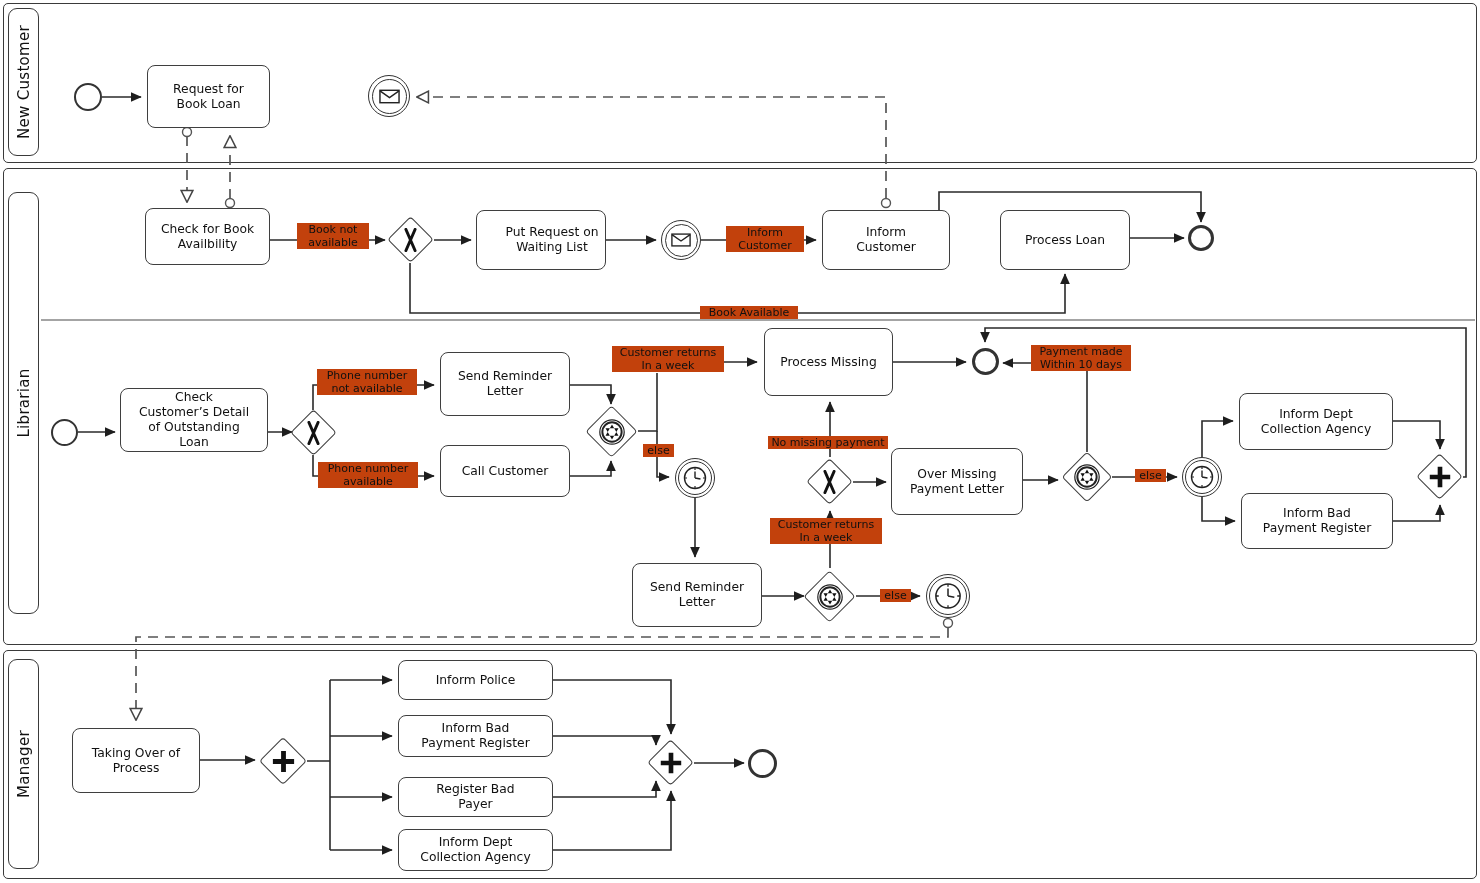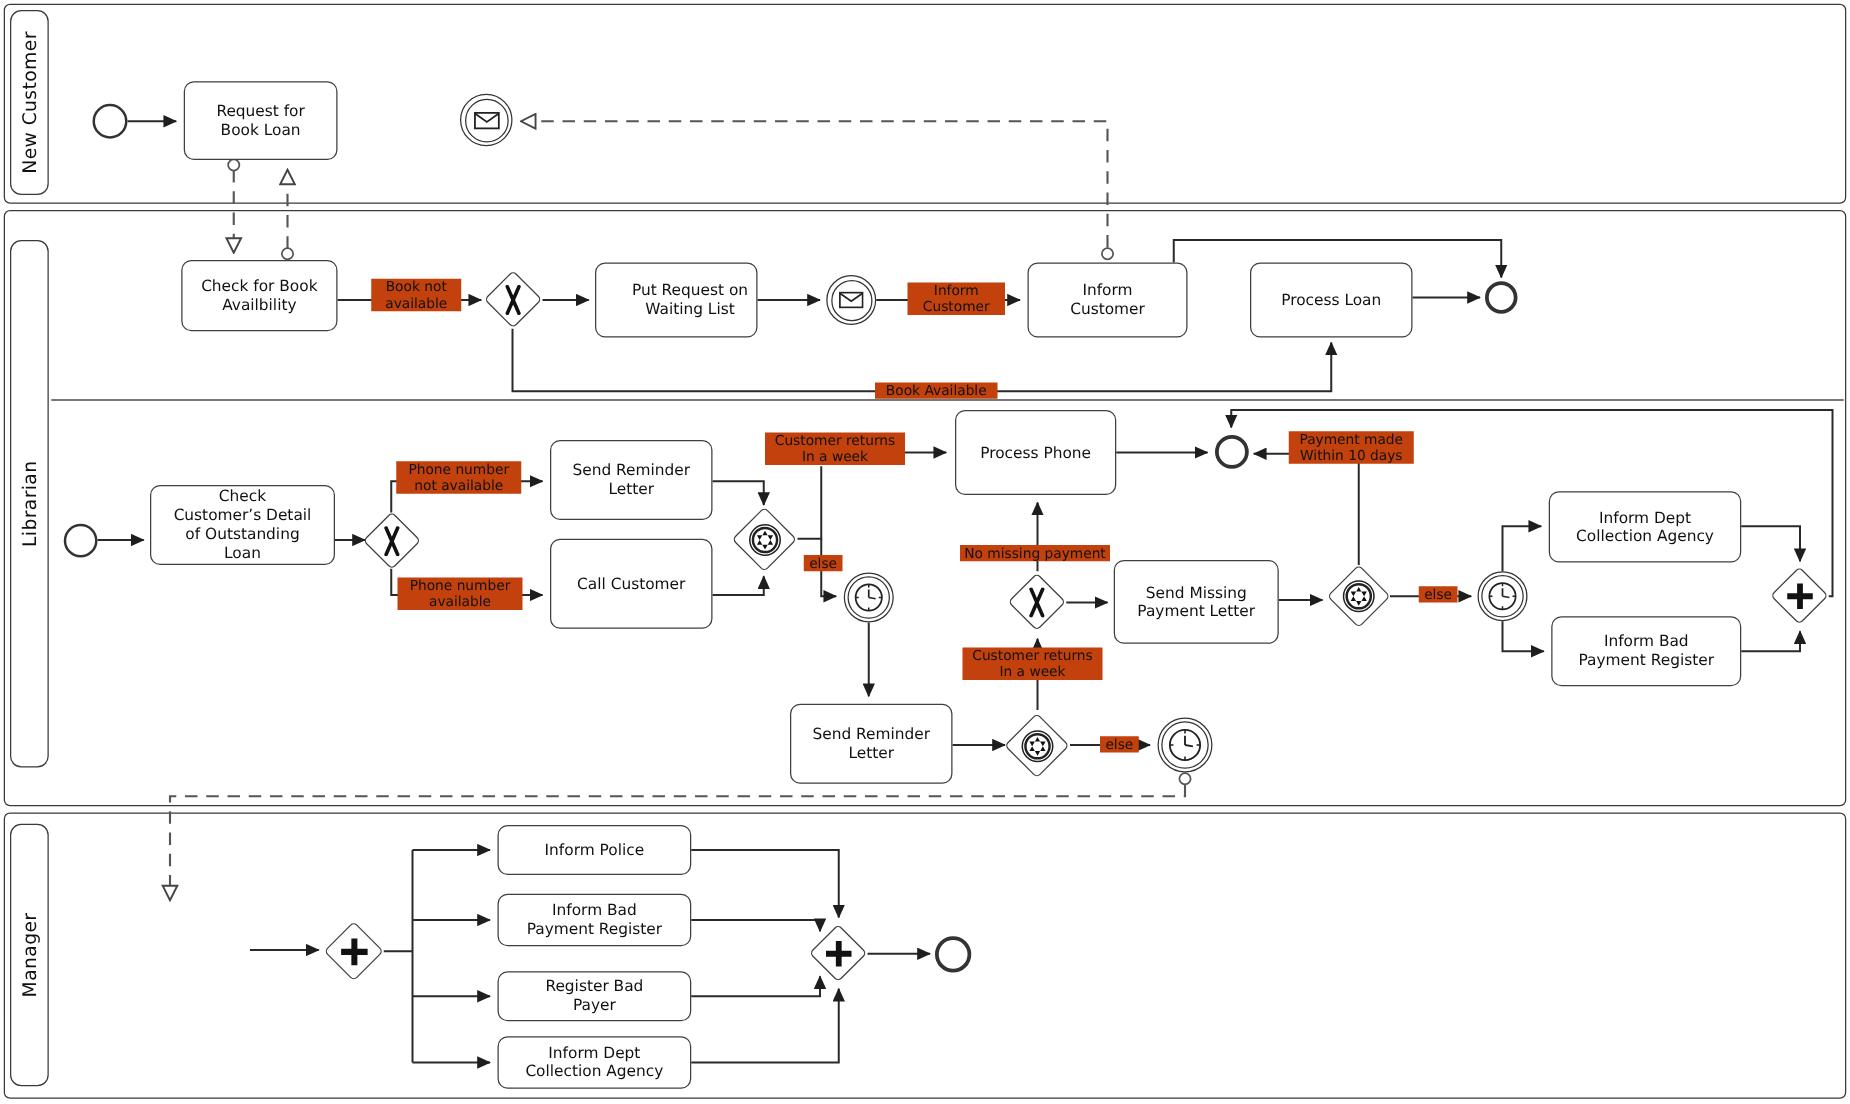--- a/index.html
+++ b/index.html
@@ -177,21 +177,21 @@
         <path d="M3,1.5 L13,24.5 M13,1.5 L3,24.5" stroke="#111" stroke-width="3.1" stroke-linecap="round" fill="none"></path>
       </svg>
     </div>
   </div>
 
   <div class="task" style="left:440px;top:352px;width:130px;height:64px;">
     <span>Send Reminder
 Letter</span>
   </div>
 
-  <div class="task" style="left:440px;top:431px;width:130px;height:72px;">
+  <div class="task" style="left:440px;top:445px;width:130px;height:52px;">
     <span>Call Customer</span>
   </div>
 
   <div class="gw" style="left:593px;top:413px;width:37px;height:37px;">
     <div class="gw-icon">
       <svg width="30" height="30" viewBox="-16 -16 32 32">
         <circle r="13" fill="#fff" stroke="#222" stroke-width="1.3"></circle>
         <circle r="10.3" fill="#fff" stroke="#222" stroke-width="2.1"></circle>
         <path d="M0,-8 L6.9,4 L-6.9,4 Z M0,8 L6.9,-4 L-6.9,-4 Z" fill="#111"></path>
       </svg>
@@ -202,35 +202,35 @@
     <div class="evt-inner2">
       <svg width="26" height="26" viewBox="-13 -13 26 26">
         <circle r="10.5" fill="#fff" stroke="#222" stroke-width="1.4"></circle>
         <path d="M0,-10.5 V-8 M0,10.5 V8 M-10.5,0 H-8 M10.5,0 H8" stroke="#222" stroke-width="1.2"></path>
         <path d="M0,0 L0,-6.5 M0,0 L5.5,1" stroke="#222" stroke-width="1.4" fill="none"></path>
       </svg>
     </div>
   </div>
 
   <div class="task" style="left:764px;top:328px;width:129px;height:68px;">
-    <span>Process Phone</span>
+    <span>Process Missing</span>
   </div>
 
   <div class="evt" style="left:972px;top:348px;width:27px;height:27px;border-width:3px;"></div>
 
   <div class="gw" style="left:813px;top:465px;width:33px;height:33px;">
     <div class="gw-icon">
       <svg width="15" height="24" viewBox="0 0 16 26">
         <path d="M3,1.5 L13,24.5 M13,1.5 L3,24.5" stroke="#111" stroke-width="3.1" stroke-linecap="round" fill="none"></path>
       </svg>
     </div>
   </div>
 
   <div class="task" style="left:891px;top:448px;width:132px;height:67px;">
-    <span>Send Missing
+    <span>Over Missing
 Payment Letter</span>
   </div>
 
   <div class="gw" style="left:1069px;top:459px;width:36px;height:36px;">
     <div class="gw-icon">
       <svg width="30" height="30" viewBox="-16 -16 32 32">
         <circle r="13" fill="#fff" stroke="#222" stroke-width="1.3"></circle>
         <circle r="10.3" fill="#fff" stroke="#222" stroke-width="2.1"></circle>
         <path d="M0,-8 L6.9,4 L-6.9,4 Z M0,8 L6.9,-4 L-6.9,-4 Z" fill="#111"></path>
       </svg>
@@ -283,20 +283,24 @@
   <div class="evt" style="left:926px;top:574px;width:44px;height:44px;border-width:1.6px;">
     <div class="evt-inner2">
       <svg width="30" height="30" viewBox="-13 -13 26 26">
         <circle r="10.5" fill="#fff" stroke="#222" stroke-width="1.3"></circle>
         <path d="M0,-10.5 V-8 M0,10.5 V8 M-10.5,0 H-8 M10.5,0 H8" stroke="#222" stroke-width="1.1"></path>
         <path d="M0,0 L0,-6.5 M0,0 L5.5,1" stroke="#222" stroke-width="1.3" fill="none"></path>
       </svg>
     </div>
   </div>
 
+  <div class="task" style="left:72px;top:728px;width:128px;height:65px;">
+    <span>Taking Over of
+Process</span>
+  </div>
 
   <div class="gw" style="left:266px;top:744px;width:34px;height:34px;">
     <div class="gw-icon">
       <svg width="27" height="27" viewBox="-14 -14 28 28">
         <path d="M-11,0 H11 M0,-11 V11" stroke="#111" stroke-width="5" fill="none"></path>
       </svg>
     </div>
   </div>
 
   <div class="task" style="left:398px;top:660px;width:155px;height:40px;">

